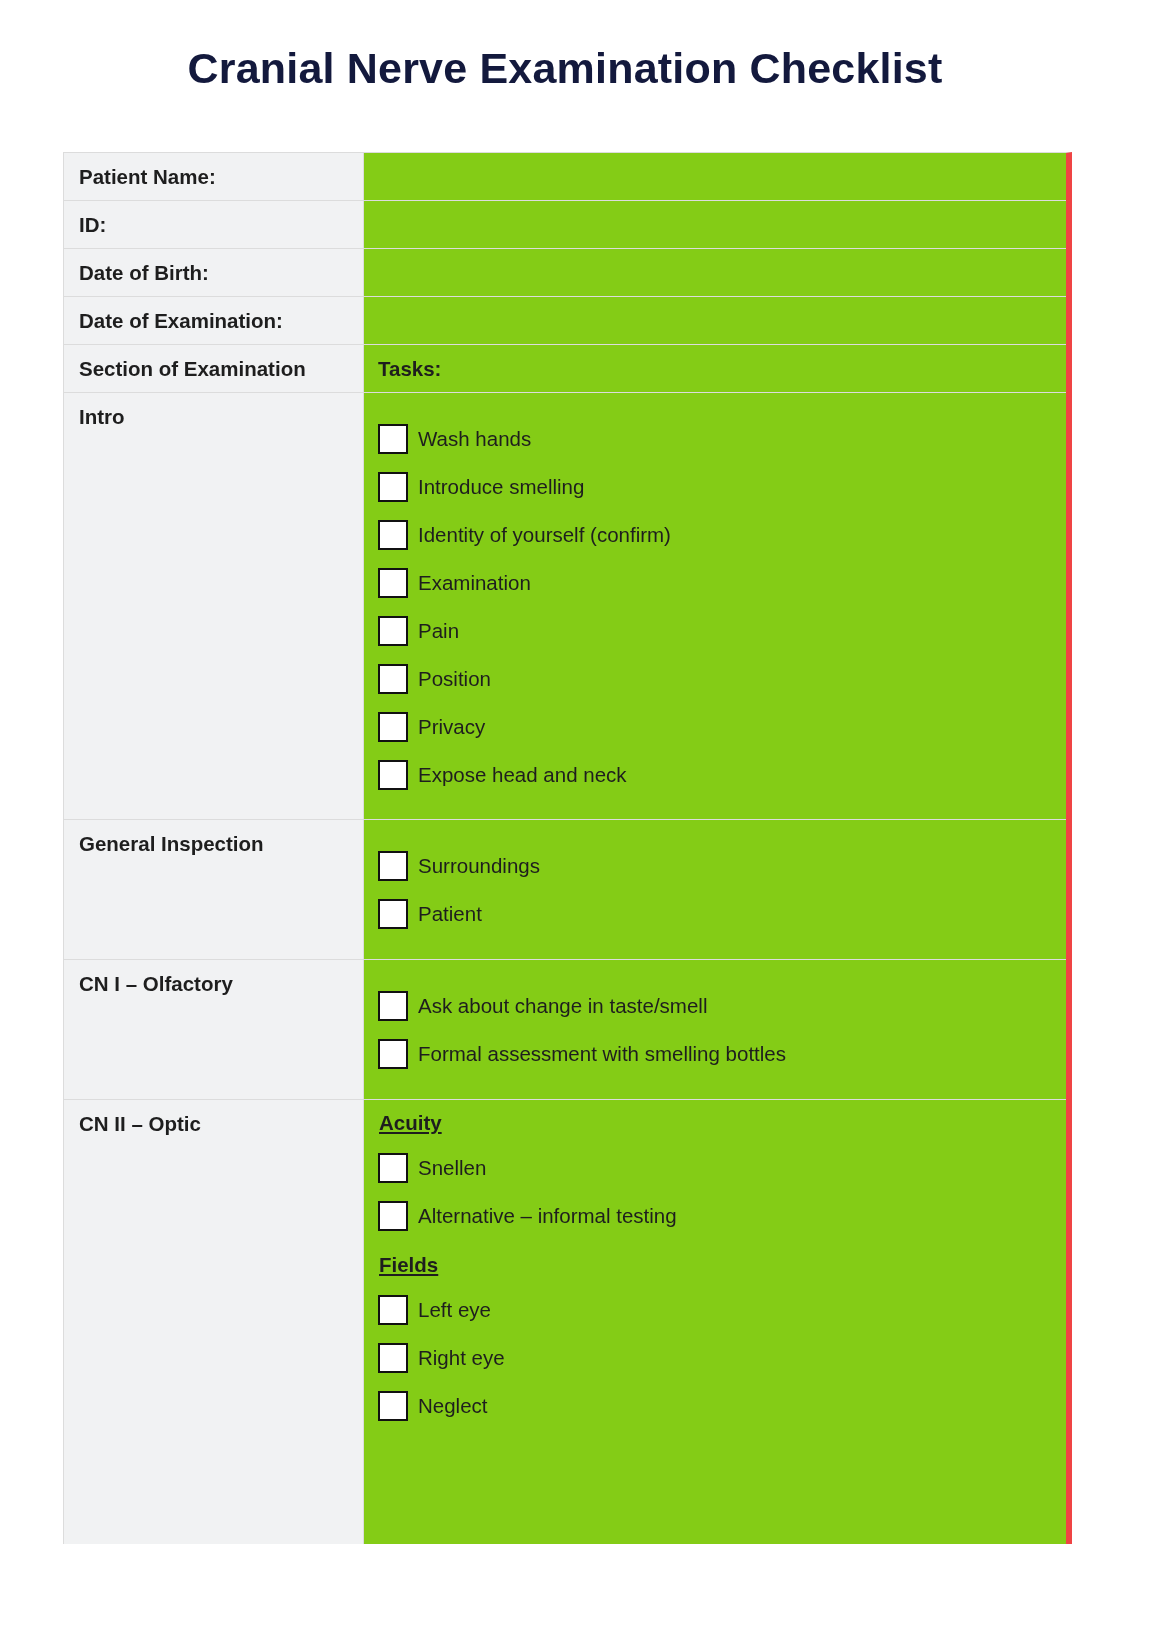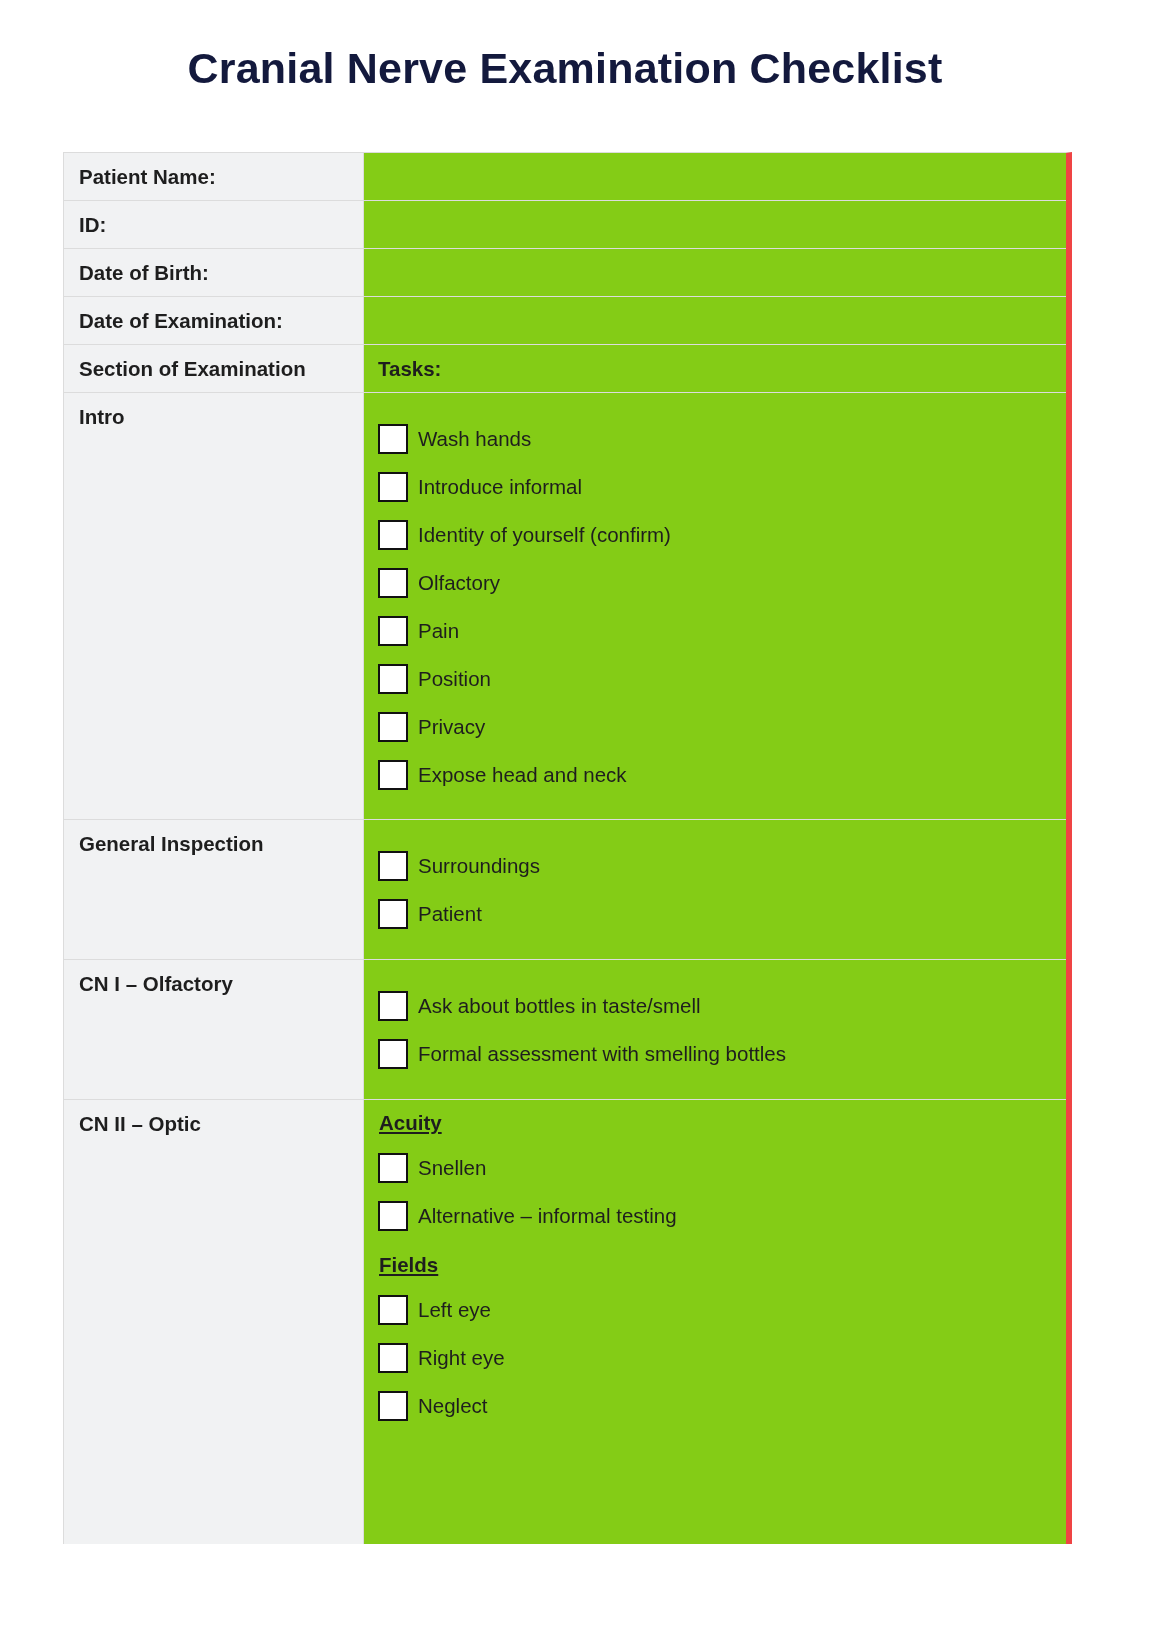--- a/index.html
+++ b/index.html
@@ -123,29 +123,29 @@
 
   <div class="row" style="height:427px;">
     <div class="label-cell">Intro</div>
     <div class="value-cell tasks-cell">
       <div class="task">
           <span class="checkbox"></span>
           <span class="task-label">Wash hands</span>
         </div>
       <div class="task">
           <span class="checkbox"></span>
-          <span class="task-label">Introduce informal</span>
+          <span class="task-label">Introduce smelling</span>
         </div>
       <div class="task">
           <span class="checkbox"></span>
           <span class="task-label">Identity of yourself (confirm)</span>
         </div>
       <div class="task">
           <span class="checkbox"></span>
-          <span class="task-label">Olfactory</span>
+          <span class="task-label">Examination</span>
         </div>
       <div class="task">
           <span class="checkbox"></span>
           <span class="task-label">Pain</span>
         </div>
       <div class="task">
           <span class="checkbox"></span>
           <span class="task-label">Position</span>
         </div>
       <div class="task">
@@ -171,21 +171,21 @@
           <span class="task-label">Patient</span>
         </div>
     </div>
   </div>
 
   <div class="row" style="height:140px;">
     <div class="label-cell">CN I – Olfactory</div>
     <div class="value-cell tasks-cell">
       <div class="task">
           <span class="checkbox"></span>
-          <span class="task-label">Ask about bottles in taste/smell</span>
+          <span class="task-label">Ask about change in taste/smell</span>
         </div>
       <div class="task">
           <span class="checkbox"></span>
           <span class="task-label">Formal assessment with smelling bottles</span>
         </div>
     </div>
   </div>
 
   <div class="row last" style="height:444px;">
     <div class="label-cell">CN II – Optic</div>

